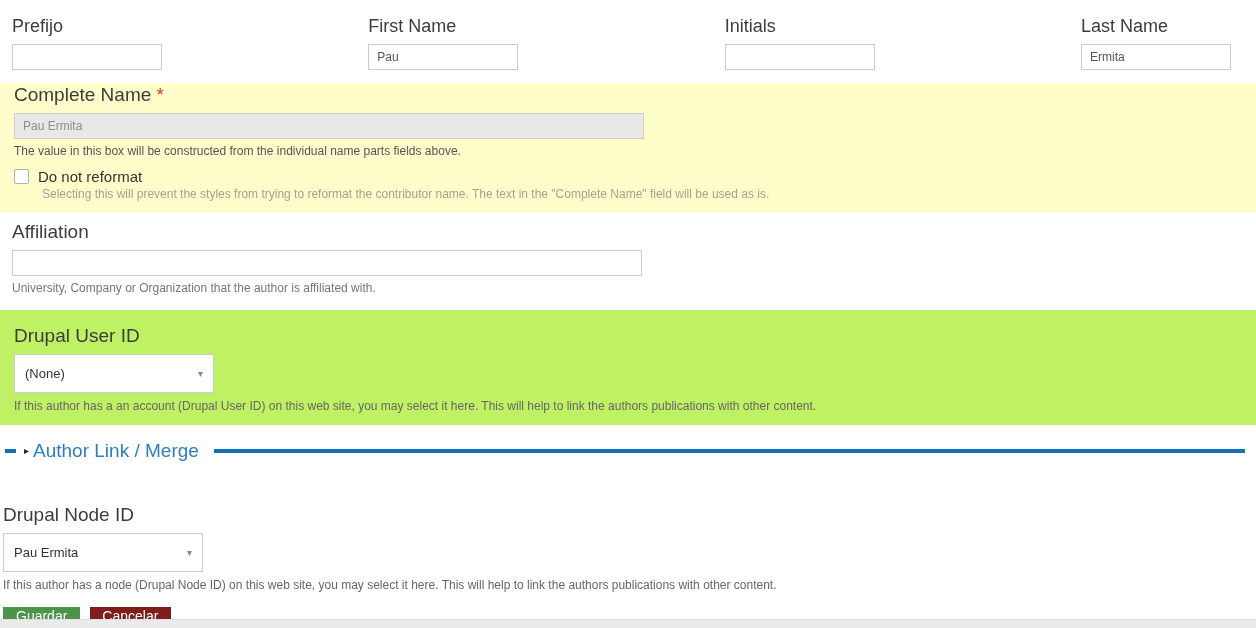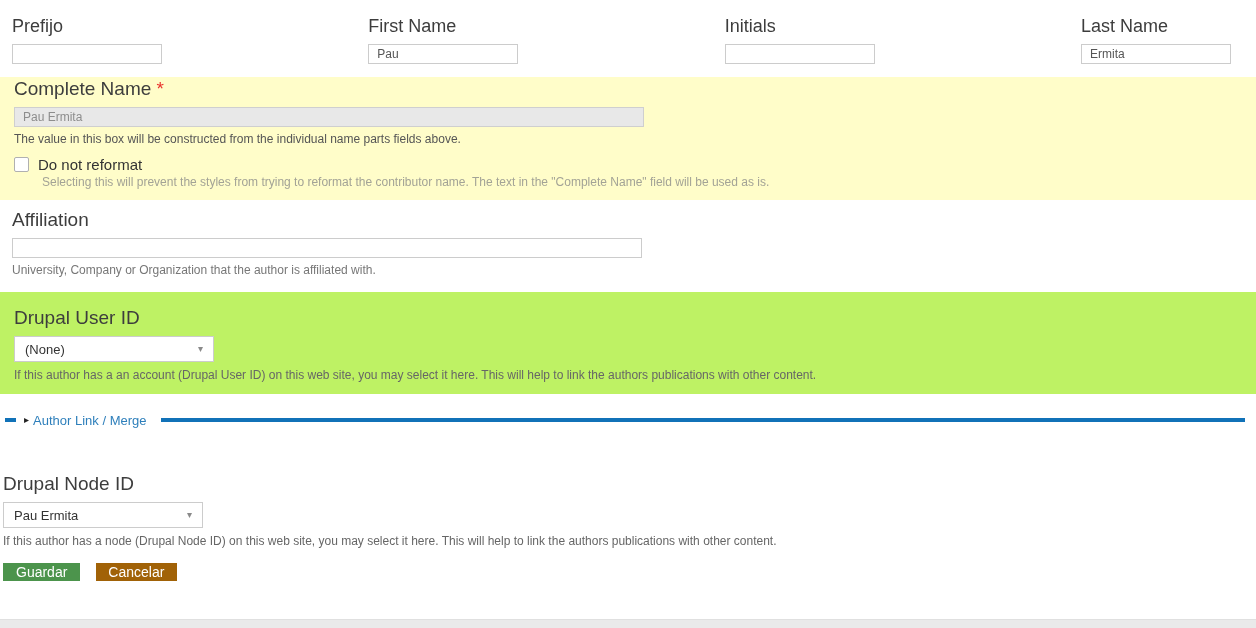--- a/index.html
+++ b/index.html
@@ -22,21 +22,21 @@
   .field-label {
     display: block;
     font-size: 18px;
     font-weight: 300;
     color: #3d3d3d;
     line-height: 24px;
     white-space: nowrap;
   }
   .text-input {
     width: 100%;
-    height: 20px;
+    height: 26px;
     margin-top: 6px;
     border: 1px solid #cccccc;
     border-radius: 0;
     padding: 0 8px;
     font-family: "Liberation Sans", sans-serif;
     font-size: 12px;
     color: #555555;
     background: #ffffff;
     outline: none;
   }
@@ -102,21 +102,21 @@
     color: #777777;
   }
 
   
   .section-gray {
     background: #bef264;
     padding: 14px 14px 11px 14px;
   }
   .select-box {
     width: 200px;
-    height: 26px;
+    height: 39px;
     margin-top: 6px;
     border: 1px solid #cccccc;
     background: #ffffff;
     display: flex;
     align-items: center;
     justify-content: space-between;
     padding: 0 10px 0 10px;
     font-size: 13px;
     color: #333333;
     cursor: pointer;
@@ -147,21 +147,21 @@
     flex: 0 0 auto;
   }
   .legend-arrow {
     margin-left: 8px;
     font-size: 10px;
     color: #222222;
     line-height: 1;
   }
   .legend-link {
     margin-left: 4px;
-    font-size: 13px;
+    font-size: 19px;
     font-weight: 300;
     color: #2e7fbb;
     text-decoration: none;
     cursor: pointer;
     white-space: nowrap;
   }
   .legend-line {
     flex: 1;
     height: 4px;
     background: #1172b8;
@@ -181,21 +181,21 @@
     padding: 0 13px;
     border: none;
     display: inline-flex;
     align-items: center;
     font-family: "Liberation Sans", sans-serif;
     font-size: 14px;
     color: #ffffff;
     cursor: pointer;
   }
   .btn-save { background: #4c944c; }
-  .btn-cancel { background: #a16207; margin-left: 16px; padding-left: 12px; }
+  .btn-cancel { background: #7f1d1d; margin-left: 10px; padding-left: 12px; }
 
   
   .footer-bar {
     position: absolute;
     left: 0; right: 0; bottom: 0;
     height: 9px;
     background: #eaeaea;
     border-top: 1px solid #e0e0e0;
   }
 </style>

